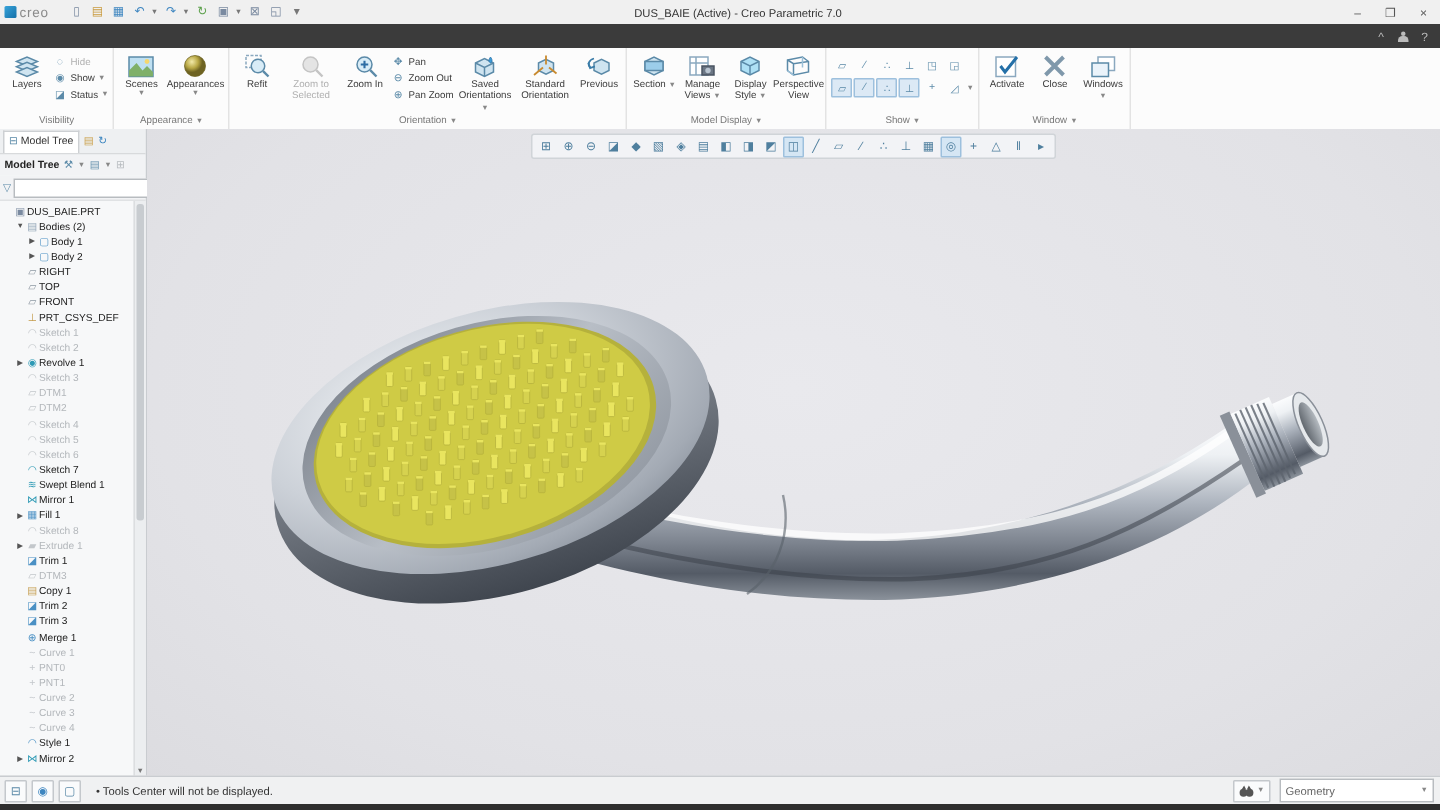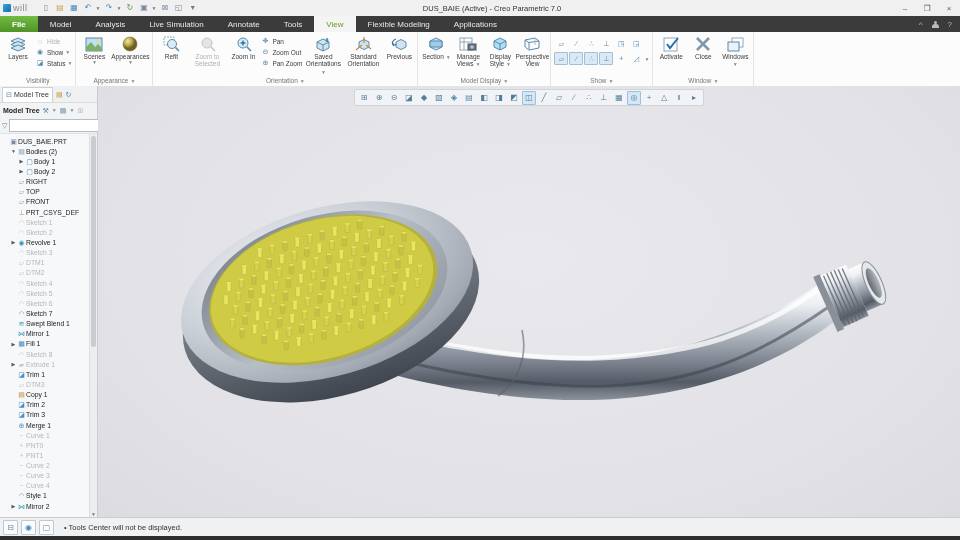--- a/index.html
+++ b/index.html
@@ -94,21 +94,21 @@
   #geom-select{width:95px;height:14px;border:1px solid #b8bcc0;background:#fff;display:flex;align-items:center;
     justify-content:space-between;padding:0 3px;color:#666;}
   #bottom-strip{position:absolute;left:0;bottom:0;width:960px;height:4px;background:#2e2e2e;}
 </style>
 </head>
 <body>
 
 <div id="titlebar">
   <div id="creo-logo">
     <div class="cube"></div>
-    <span class="word">will</span>
+    <span class="word">creo</span>
   </div>
   <div id="qat">
       <div class="qat-ic" style="color: rgb(122, 138, 160);">▯</div>
       <div class="qat-ic" style="color: rgb(201, 155, 63);">▤</div>
       <div class="qat-ic" style="color: rgb(62, 134, 192);">▦</div>
       <div class="qat-ic" style="color: rgb(62, 134, 192);">↶</div>
       <span class="qat-dd">▼</span>
       <div class="qat-ic" style="color: rgb(62, 134, 192);">↷</div>
       <span class="qat-dd">▼</span>
       <div class="qat-ic" style="color: rgb(91, 160, 74);">↻</div>
@@ -120,31 +120,20 @@
     </div>
   <div id="win-title">DUS_BAIE (Active) - Creo Parametric 7.0</div>
   <div id="win-btns">
     <div class="win-btn">–</div>
     <div class="win-btn">❐</div>
     <div class="win-btn">×</div>
   </div>
 </div>
 
 <div id="tabbar">
-  <div id="tabs-holder" style="display:flex;">
-      <div class="tab file">File</div>
-      <div class="tab">Model</div>
-      <div class="tab">Analysis</div>
-      <div class="tab">Live Simulation</div>
-      <div class="tab">Annotate</div>
-      <div class="tab">Tools</div>
-      <div class="tab active">View</div>
-      <div class="tab">Flexible Modeling</div>
-      <div class="tab">Applications</div>
-    </div>
   <div id="tabbar-right">
     <span>^</span>
     <span class="person"></span>
     <span>?</span>
   </div>
 </div>
 
 <div id="ribbon">
 
   <div class="rgroup">
@@ -976,14 +965,28 @@
         </g>
     </g>
   </svg>
 </div>
 
 <div id="statusbar">
   <div class="sic2">⊟</div>
   <div class="sic2" style="color:#3e86c0">◉</div>
   <div class="sic2">▢</div>
   <span id="status-msg">• Tools Center will not be displayed.</span>
+  <div id="status-right">
+    <div id="find-btn">
+      <svg width="10" height="9" viewBox="0 0 10 9">
+          <circle cx="3" cy="5.5" r="2.6" fill="#555"></circle>
+          <circle cx="7" cy="5.5" r="2.6" fill="#555"></circle>
+          <path d="M2 3 L3.4 0.6 L4.6 3 M5.4 3 L6.6 0.6 L8 3" fill="#555"></path>
+        </svg>
+      <span class="dd">▼</span>
+    </div>
+    <div id="geom-select">
+      <span>Geometry</span>
+      <span class="dd">▼</span>
+    </div>
+  </div>
 </div>
 <div id="bottom-strip"></div>
 
 </body></html>

